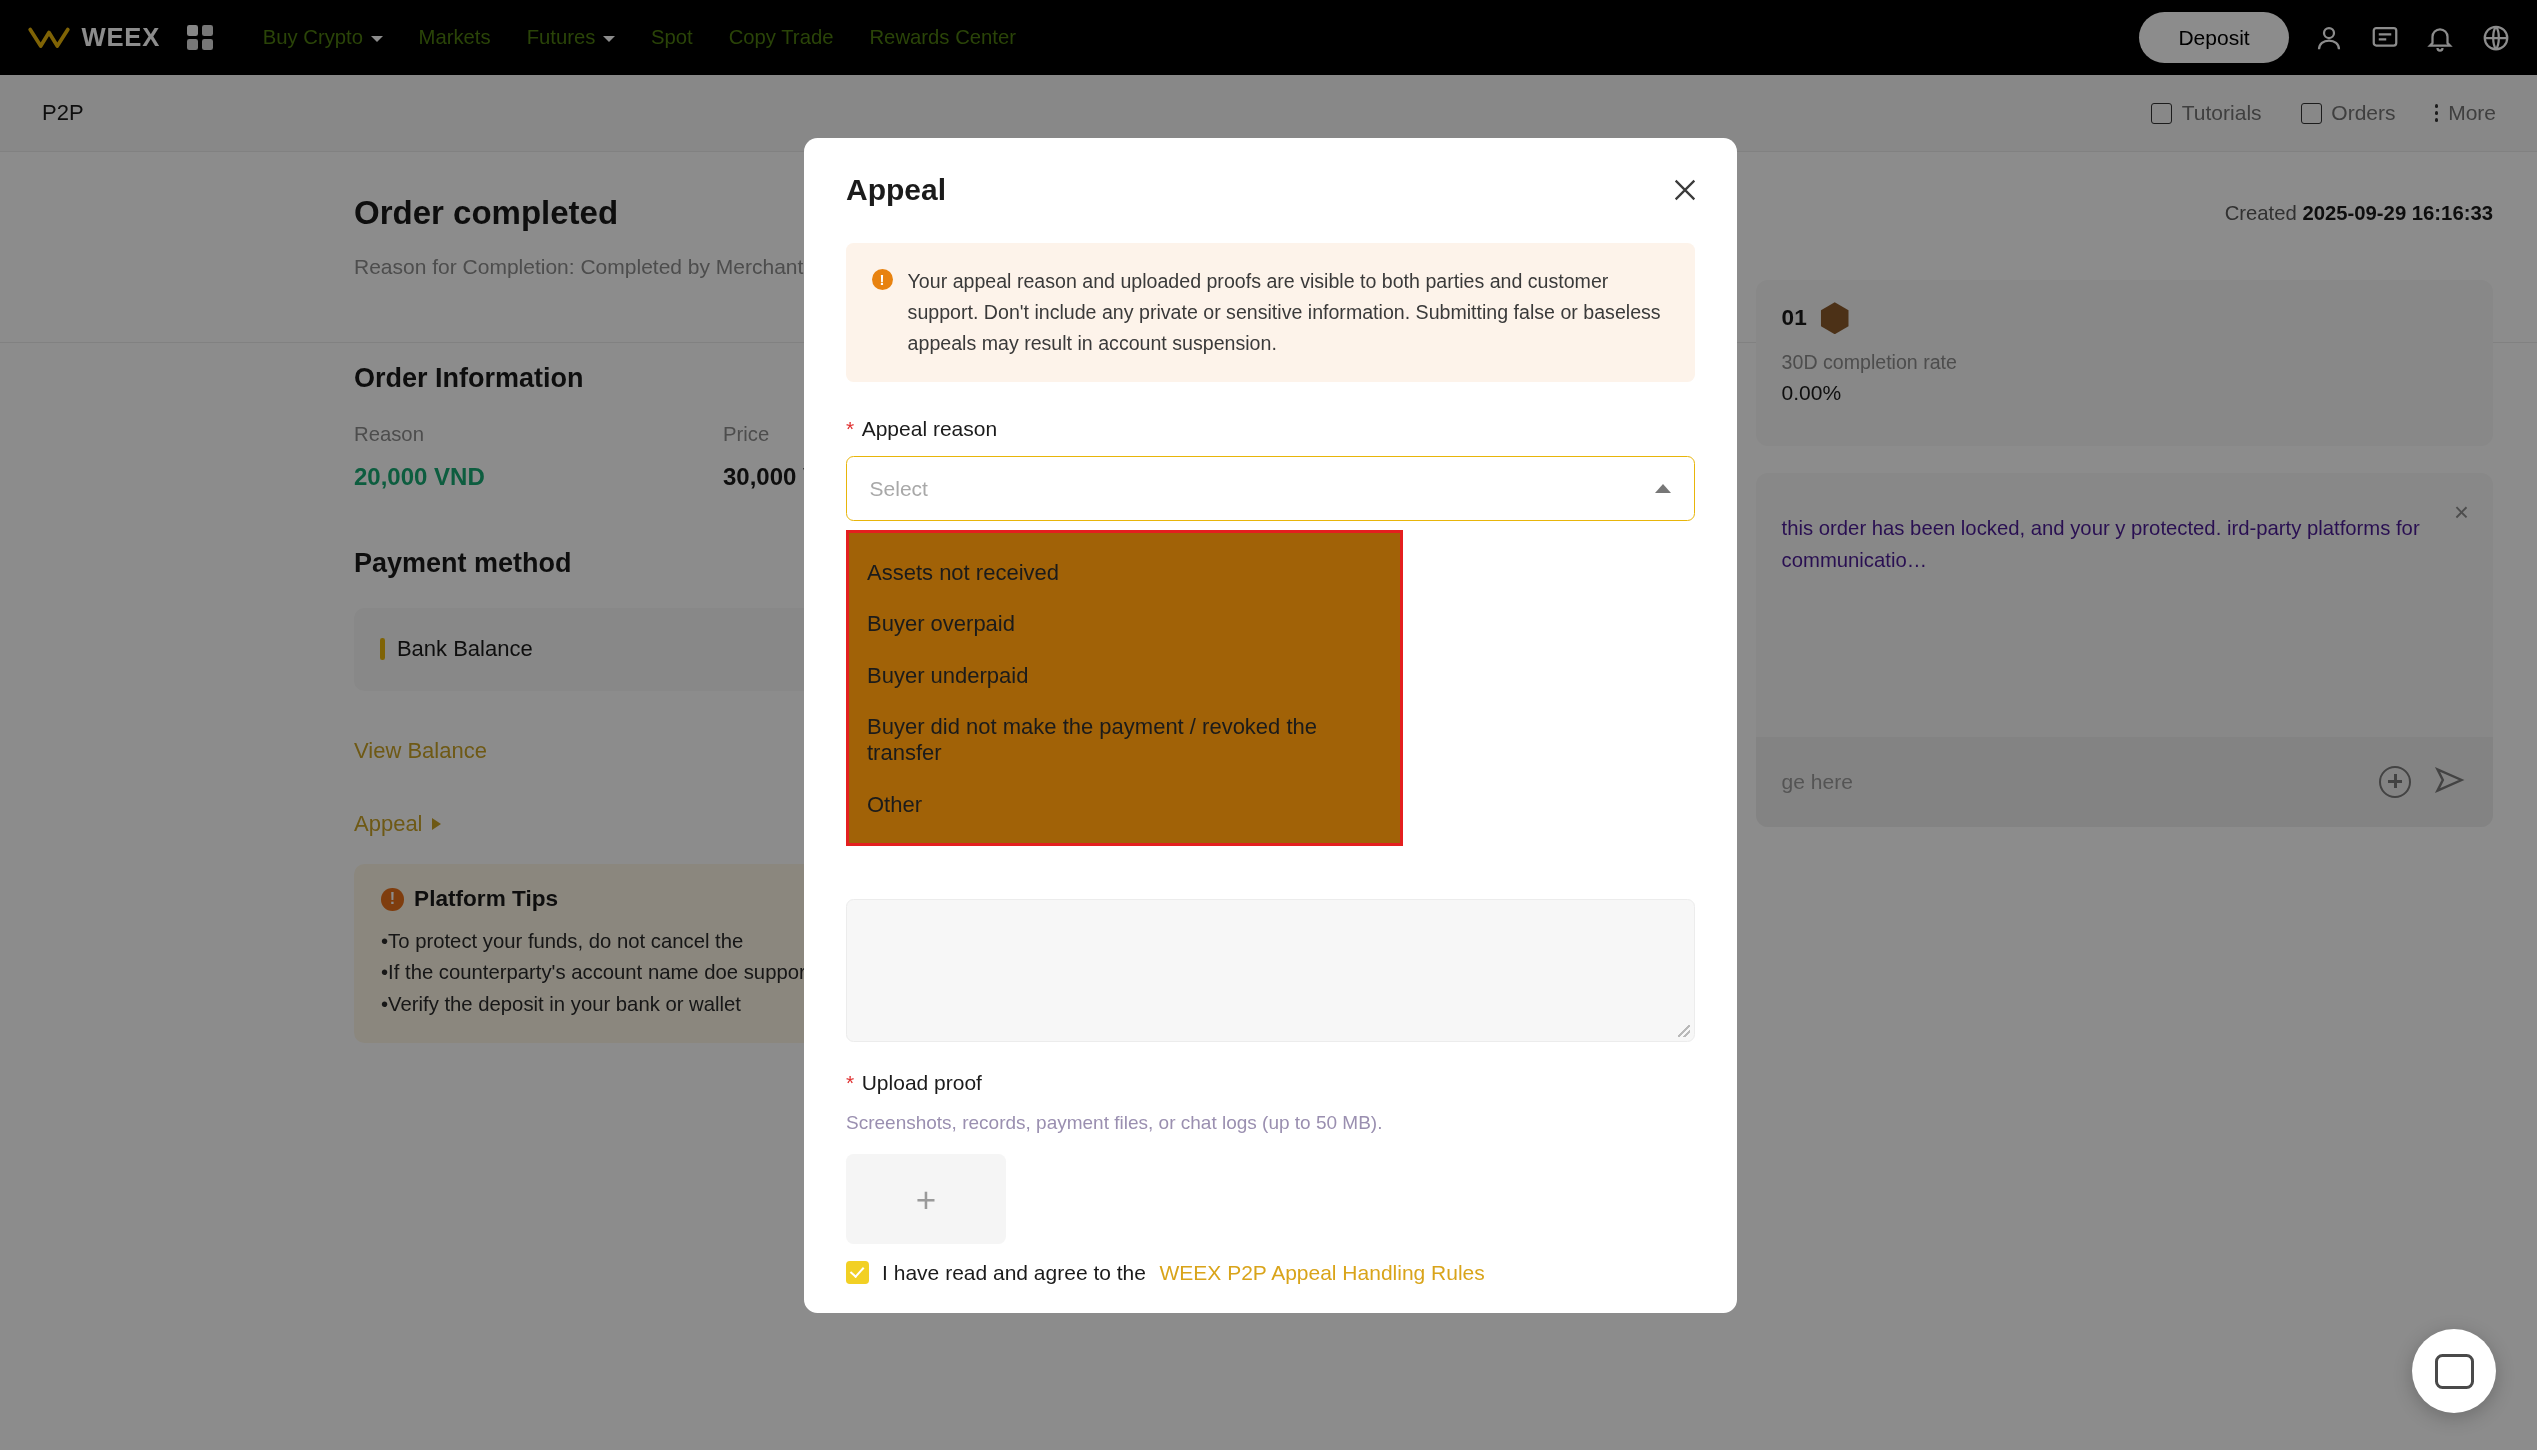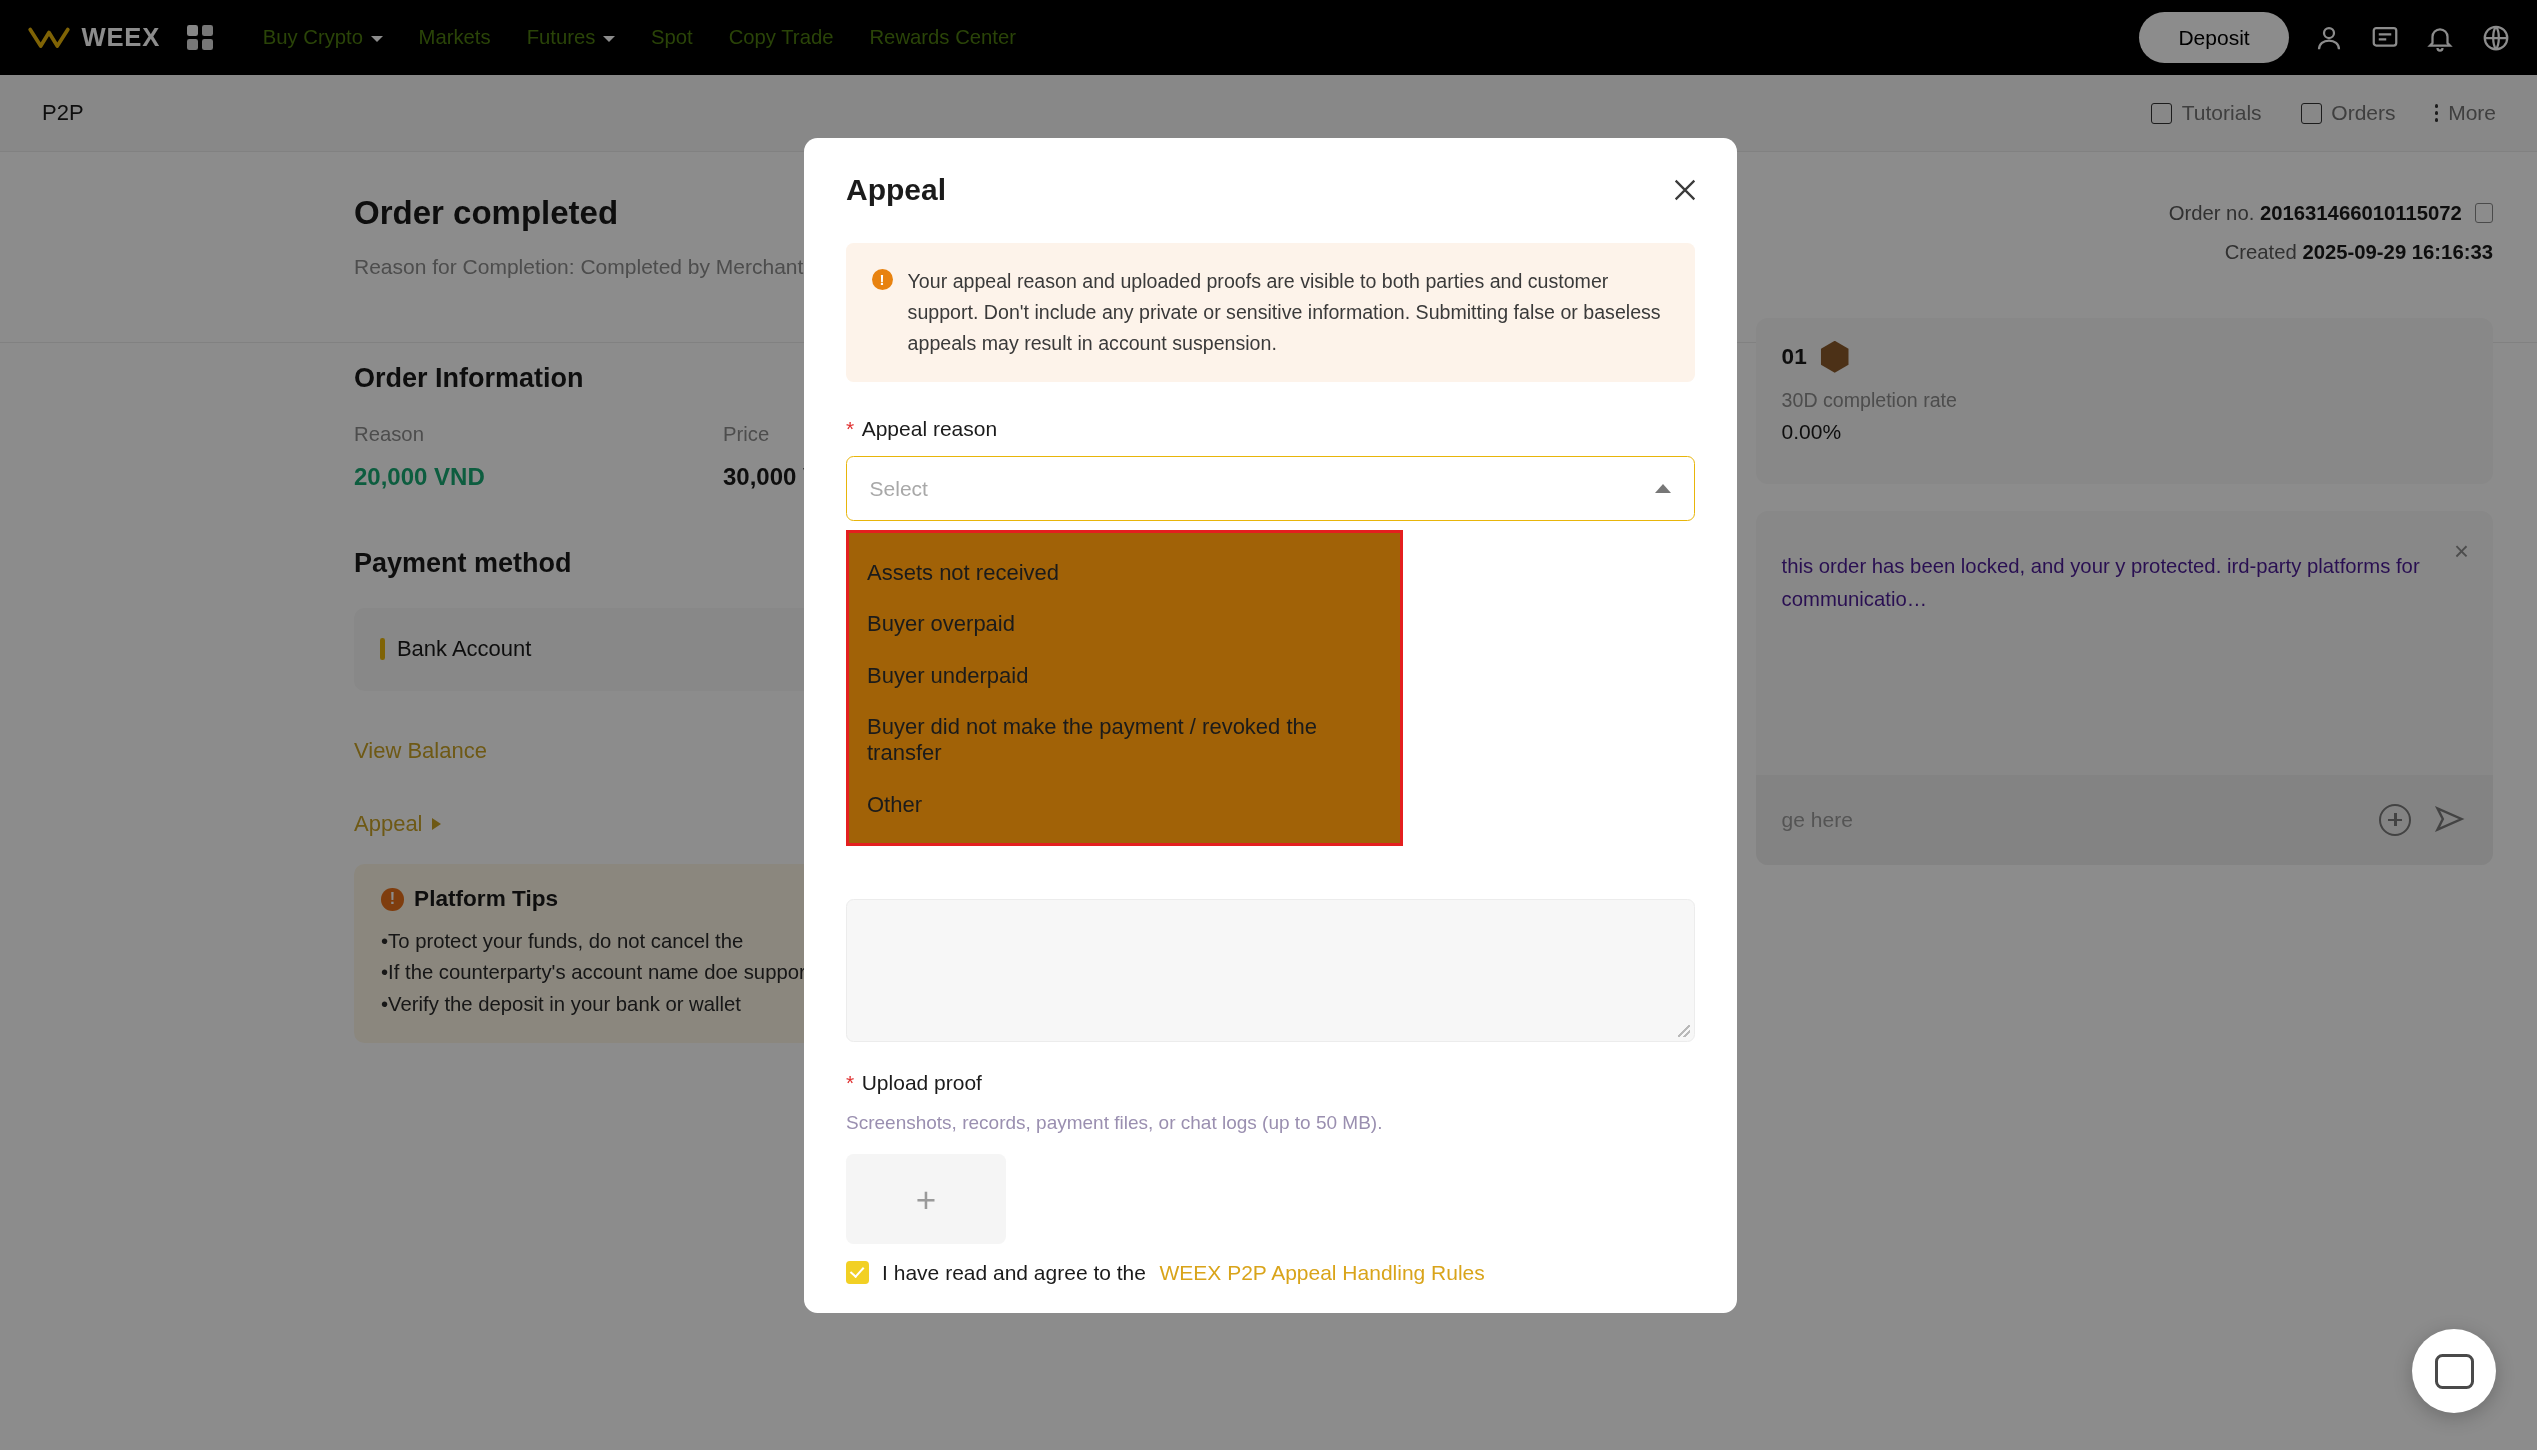--- a/index.html
+++ b/index.html
@@ -294,21 +294,21 @@
           <div class="info-cell">
             <div class="info-label">Price</div>
             <div class="info-value dark">30,000 V</div>
           </div>
         </div>
 
         <div style="height:57px"></div>
         <div class="sec-title">Payment method</div>
         <div class="pm-card">
           <span class="pm-bar"></span>
-          <span class="pm-text">Bank Account</span>
+          <span class="pm-text">Bank Balance</span>
         </div>
 
         <div style="height:47px"></div>
         <a class="link-yellow">
             <span>View Balance</span>
           </a>
         <div style="height:47px"></div>
         <a class="link-yellow">
             <span>Appeal</span>
             <i class="chev"></i>
@@ -320,25 +320,20 @@
             <span>Platform Tips</span>
           </div>
           <div class="tips-li">•To protect your funds, do not cancel the</div>
           <div class="tips-li">•If the counterparty's account name doe support immediately.</div>
           <div class="tips-li">•Verify the deposit in your bank or wallet</div>
         </div>
       </div>
 
       <div class="right-col">
         <div class="order-meta">
-          <div>
-            <span>Order no.</span>
-            <b>201631466010115072</b>
-            <i class="copy-ic"></i>
-          </div>
           <div>
             <span>Created</span>
             <b>2025-09-29 16:16:33</b>
           </div>
         </div>
 
         <div class="merch-card">
           <div class="merch-row">
             <span class="merch-name">01</span>
             <span class="badge-hex"></span>

